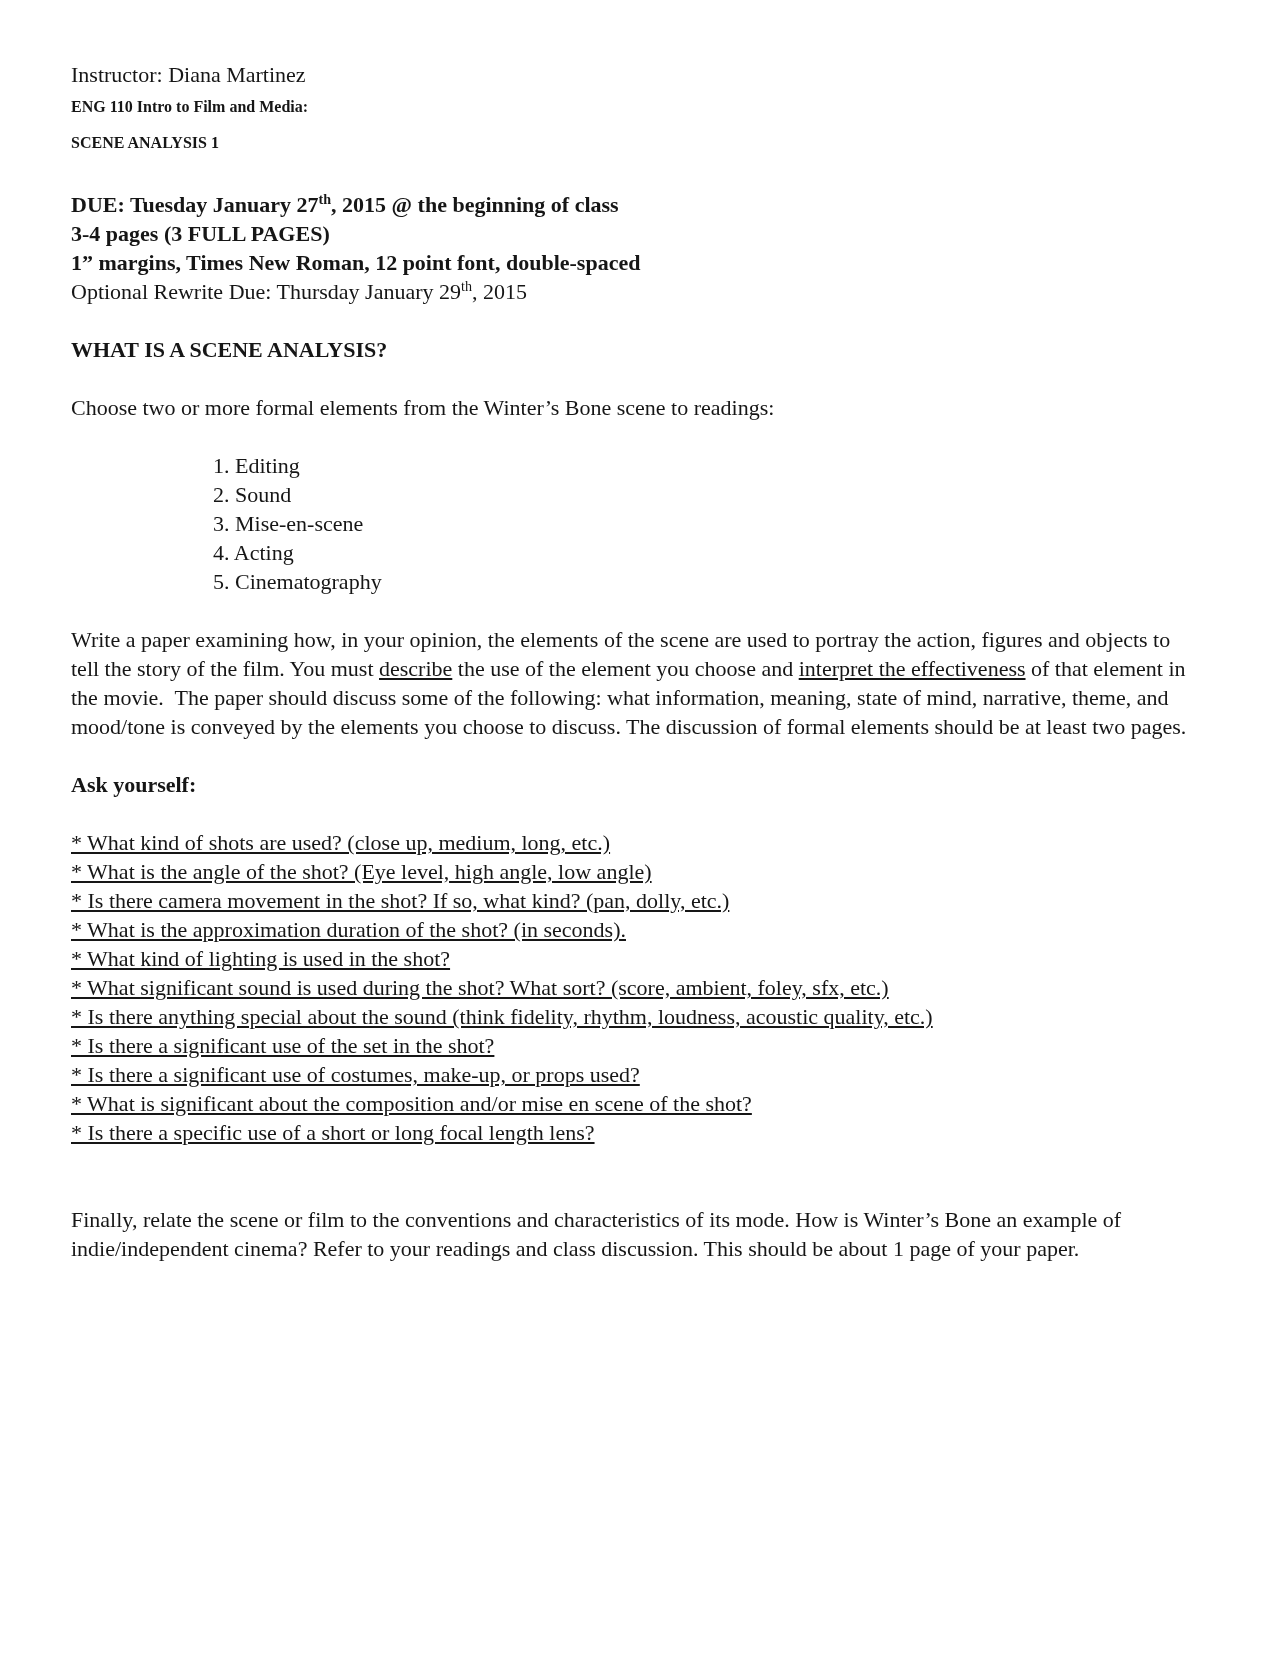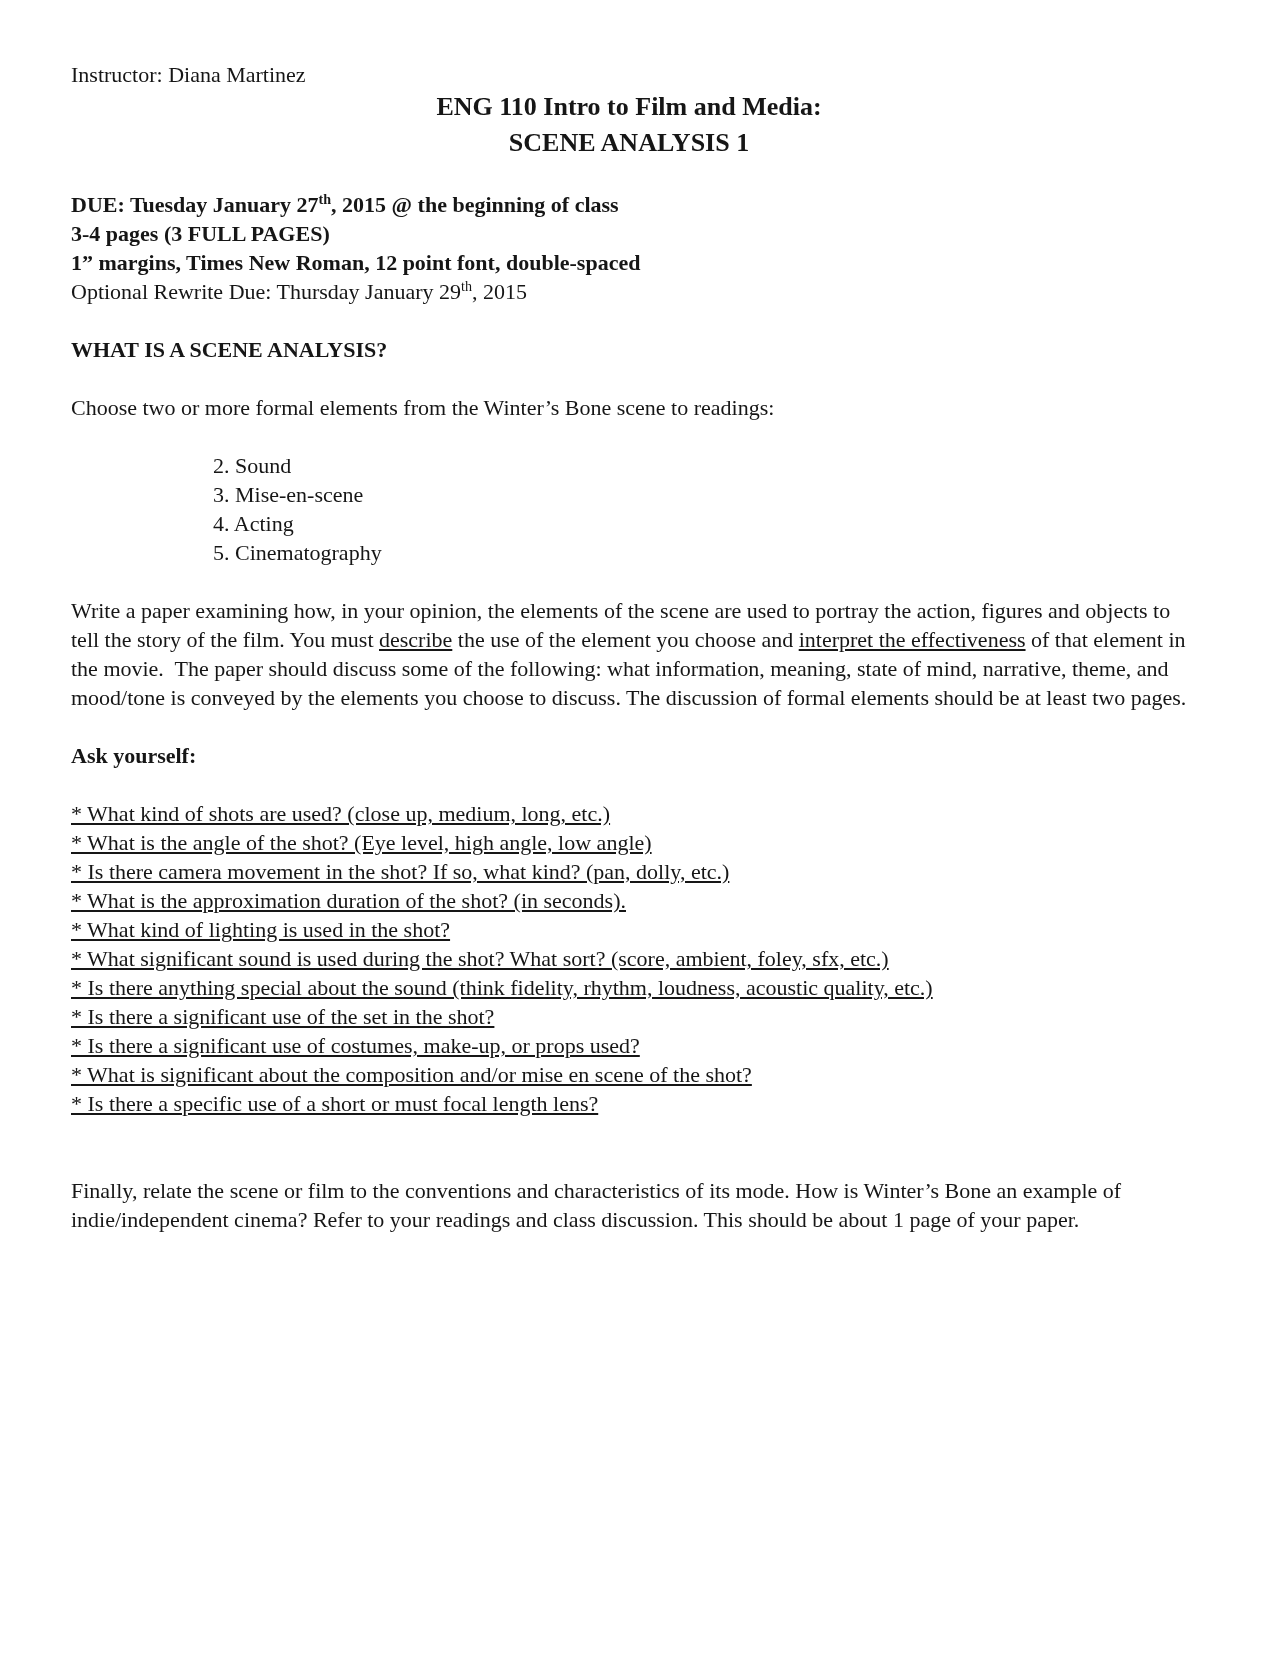--- a/index.html
+++ b/index.html
@@ -17,21 +17,21 @@
     overflow: hidden;
     background: #ffffff;
   }
   .para { margin: 0 0 29px 0; white-space: pre-wrap; }
   .line { margin: 0; white-space: pre-wrap; }
   .center { text-align: left; font-family: Liberation Serif, serif; }
   .b { font-weight: bold; }
   .i { }
   .u { text-decoration: underline; }
   .sup { font-size: 0.64em; vertical-align: super; line-height: 0; }
-  .title-line { font-size: 26px; line-height: 36px; font-weight: bold; text-align: center; }
+  .title-line { font-size: 16px; line-height: 36px; font-weight: bold; }
   .mb1 { margin-bottom: 29px; }
   .num-list { padding-left: 142px; margin: 0 0 29px 0; }
   .num-list .item { white-space: pre-wrap; }
   .q-list { margin: 0 0 58px 0; text-decoration: underline; }
   .q-list .item { white-space: pre-wrap; }
 </style>
 </head>
 <body>
 
 <div class="page">
@@ -45,20 +45,21 @@
   <div class="line center b">3-4 pages (3 FULL PAGES)</div>
   <div class="line center b">1” margins, Times New Roman, 12 point font, double-spaced</div>
   <div class="line center mb1"><span>Optional Rewrite Due: Thursday January 29</span><span class="sup">th</span><span>, 2015</span></div>
 
   <div class="line b mb1">WHAT IS A SCENE ANALYSIS?</div>
 
 
   <p class="para"><span>Choose two or more formal elements from the </span><span class="i">Winter’s Bone</span><span> scene to readings:</span></p>
 
   <div class="num-list">
+    <div class="item">1. Editing</div>
     <div class="item">2. Sound</div>
     <div class="item">3. Mise-en-scene</div>
     <div class="item">4. Acting</div>
     <div class="item">5. Cinematography</div>
   </div>
 
   <p class="para"><span>Write a paper examining how, </span><span class="i">in your opinion,</span><span> the elements of the scene are used to portray the action, figures and objects to tell the story of the film. You must </span><span class="u">describe</span><span> the use of the element you choose and </span><span class="u">interpret the effectiveness</span><span> of that element in the movie.  The paper should discuss some of the following: what information, meaning, state of mind, narrative, theme, and mood/tone is conveyed by the elements you choose to discuss. The discussion of formal elements should be at least two pages.</span></p>
 
   <div class="line b mb1">Ask yourself:</div>
 
@@ -66,18 +67,18 @@
     <div class="item">* What kind of shots are used? (close up, medium, long, etc.)</div>
     <div class="item">* What is the angle of the shot? (Eye level, high angle, low angle)</div>
     <div class="item">* Is there camera movement in the shot? If so, what kind? (pan, dolly, etc.)</div>
     <div class="item">* What is the approximation duration of the shot? (in seconds).</div>
     <div class="item">* What kind of lighting is used in the shot?</div>
     <div class="item">* What significant sound is used during the shot? What sort? (score, ambient, foley, sfx, etc.)</div>
     <div class="item">* Is there anything special about the sound (think fidelity, rhythm, loudness, acoustic quality, etc.)</div>
     <div class="item">* Is there a significant use of the set in the shot?</div>
     <div class="item">* Is there a significant use of costumes, make-up, or props used?</div>
     <div class="item">* What is significant about the composition and/or mise en scene of the shot?</div>
-    <div class="item">* Is there a specific use of a short or must focal length lens?</div>
+    <div class="item">* Is there a specific use of a short or long focal length lens?</div>
   </div>
 
   <p class="para"><span>Finally, relate the scene or film to the conventions and characteristics of its mode. How is </span><span class="i">Winter’s Bone</span><span> an example of indie/independent cinema? Refer to your readings and class discussion. This should be about 1 page of your paper.</span></p>
 
 </div>
 
 </body></html>

